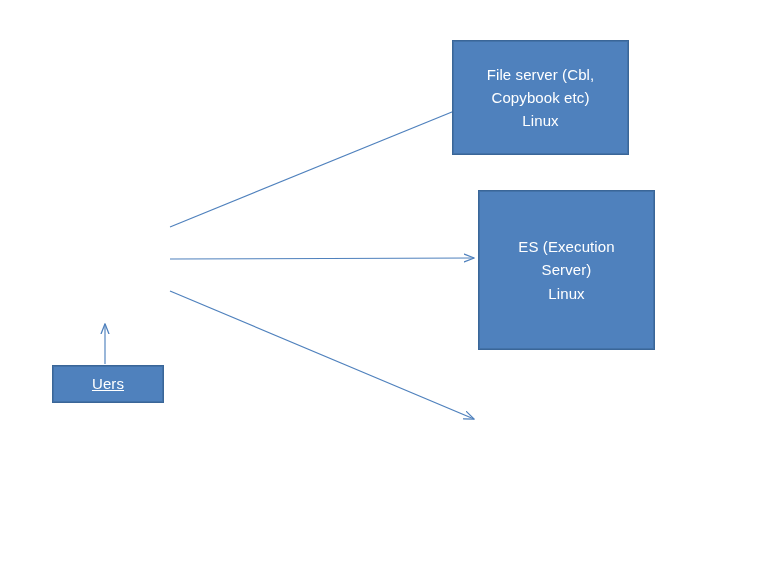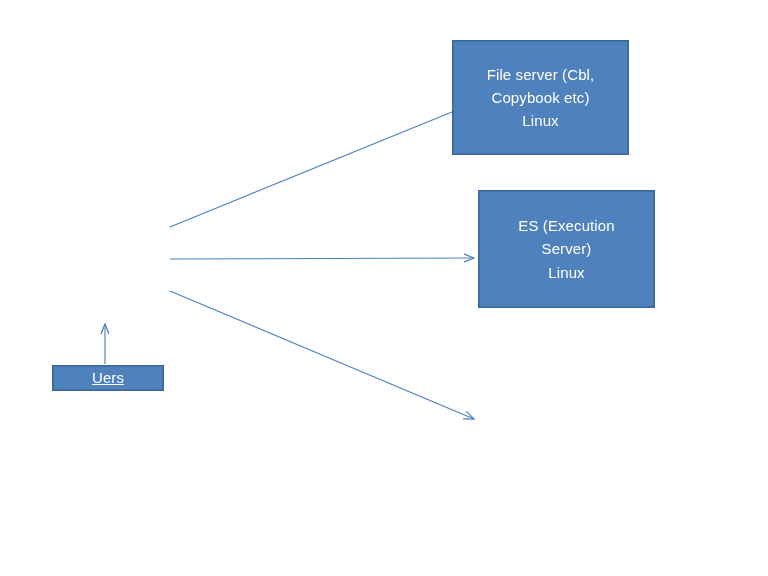--- a/index.html
+++ b/index.html
@@ -42,23 +42,23 @@
     letter-spacing: 0.1px;
     -webkit-font-smoothing: antialiased;
   }
   .node .node-label {
     display: block;
     padding: 0 6px;
     white-space: pre-line;
   }
   
   #node-windows-eclipse { left: 41px;  top: 202px; width: 128px; height: 118px; }
-  #node-users           { left: 52px;  top: 365px; width: 112px; height: 26px; text-decoration: underline;  }
+  #node-users           { left: 52px;  top: 365px; width: 112px; height: 38px; text-decoration: underline;  }
   #node-file-server     { left: 452px; top: 20px;  width: 177px; height: 115px; margin-top: 20px; }
-  #node-es              { left: 478px; top: 190px; width: 177px; height: 118px; }
+  #node-es              { left: 478px; top: 190px; width: 177px; height: 160px; }
   #node-db2             { left: 478px; top: 352px; width: 177px; height: 135px; }
 </style>
 </head>
 <body>
 
 <div id="canvas">
 
   <svg id="arrow-layer" viewBox="0 0 768 576" width="768" height="576" xmlns="http://www.w3.org/2000/svg">
     <defs>
       <marker id="arrowhead" markerWidth="10" markerHeight="8" refX="9" refY="4" orient="auto" markerUnits="strokeWidth">

